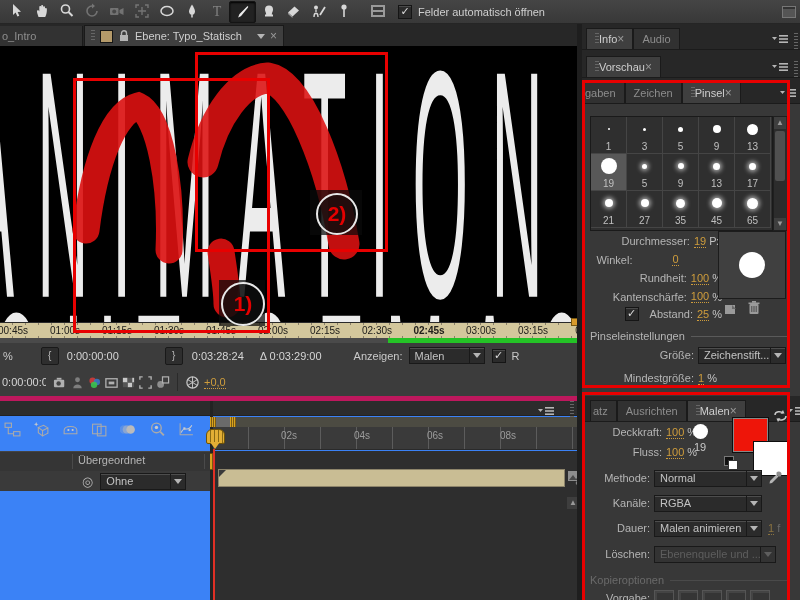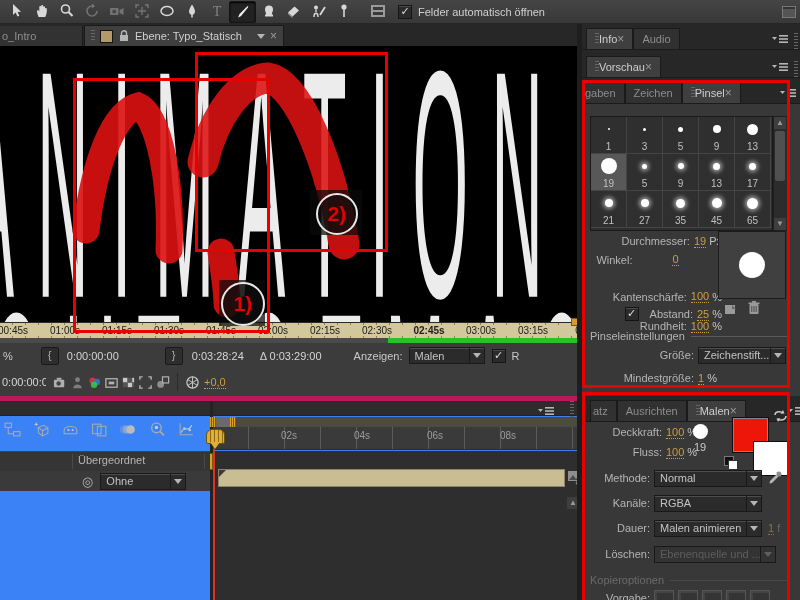--- a/index.html
+++ b/index.html
@@ -617,21 +617,21 @@
           <div class="prow" style="left: 0px; top: 155px; width: 140px;">
             <span class="plabel">Durchmesser:</span>
             <span class="hot">19</span>
             <span style="margin-left: 3px;">Px</span>
           </div>
           <div class="prow" style="left: 0px; top: 173.5px; width: 140px; gap: 36px;">
             <span class="plabel">Winkel:</span>
             <span class="hot">0</span>
             <span style="margin-left: 3px;">°</span>
           </div>
-          <div class="prow" style="left: 0px; top: 192px; width: 140px; margin-top: 48px;">
+          <div class="prow" style="left: 0px; top: 192px; width: 140px;">
             <span class="plabel">Rundheit:</span>
             <span class="hot">100</span>
             <span style="margin-left: 3px;">%</span>
           </div>
           <div class="prow" style="left: 0px; top: 210.5px; width: 140px;">
             <span class="plabel">Kantenschärfe:</span>
             <span class="hot">100</span>
             <span style="margin-left: 3px;">%</span>
           </div>
         </div>

